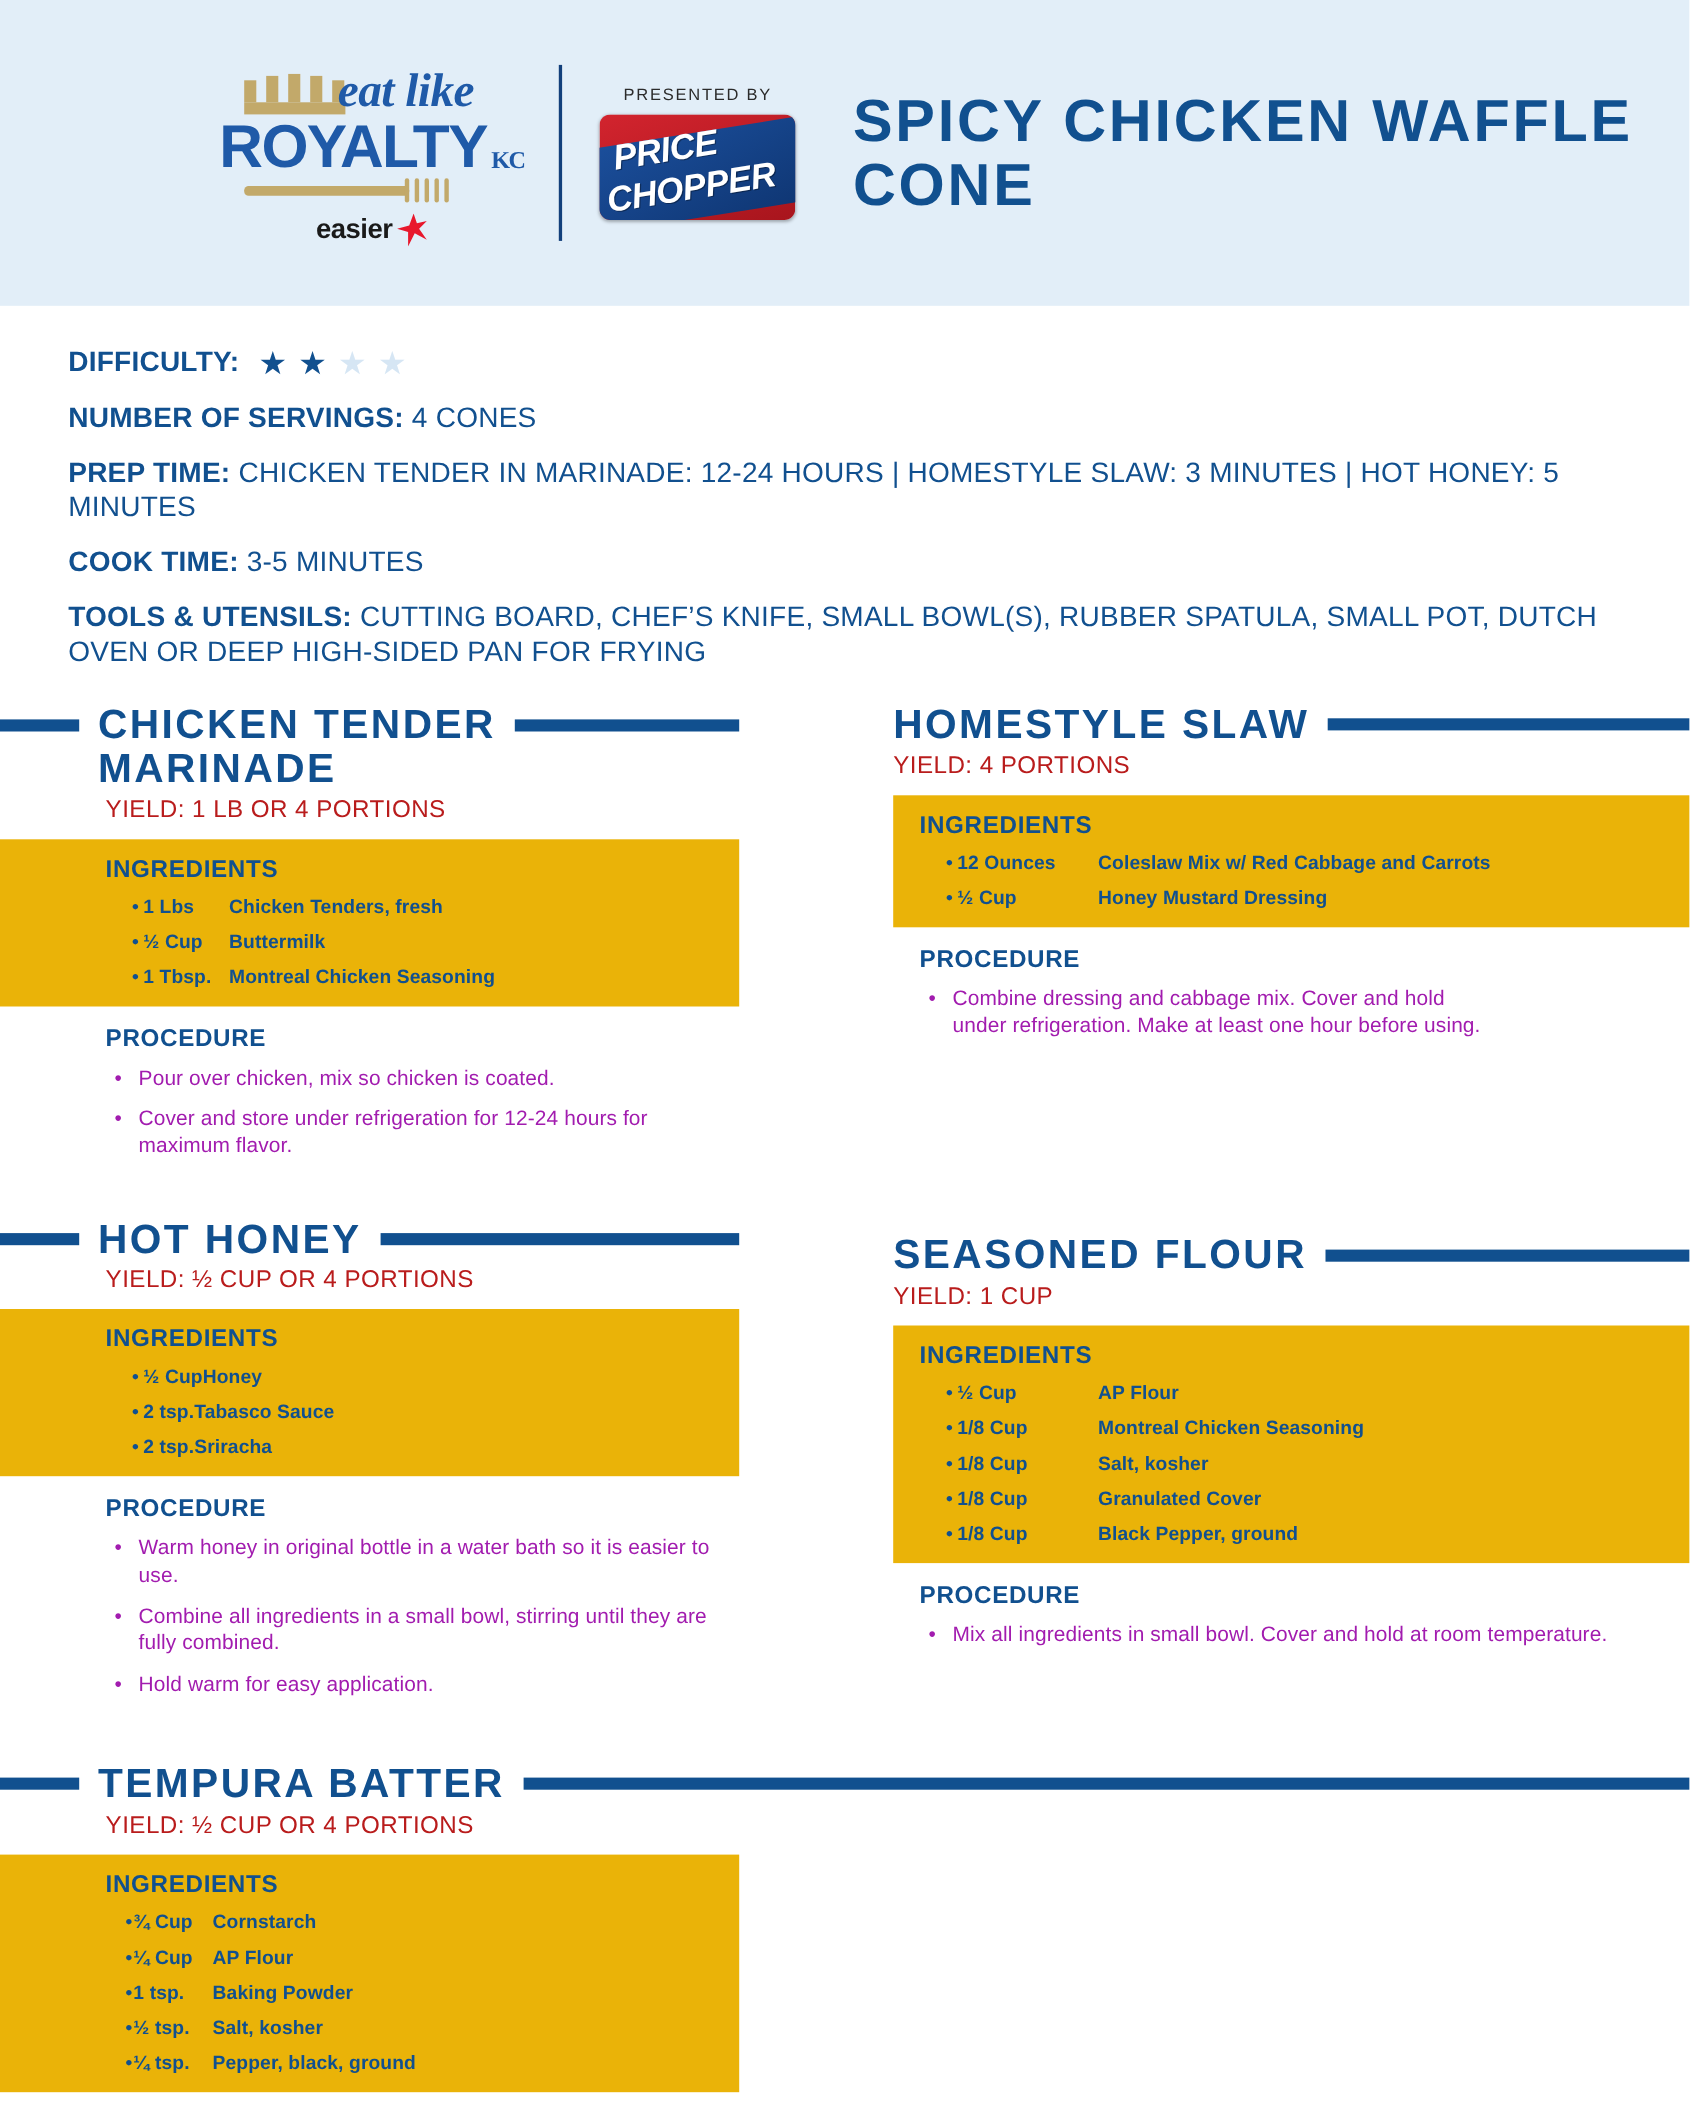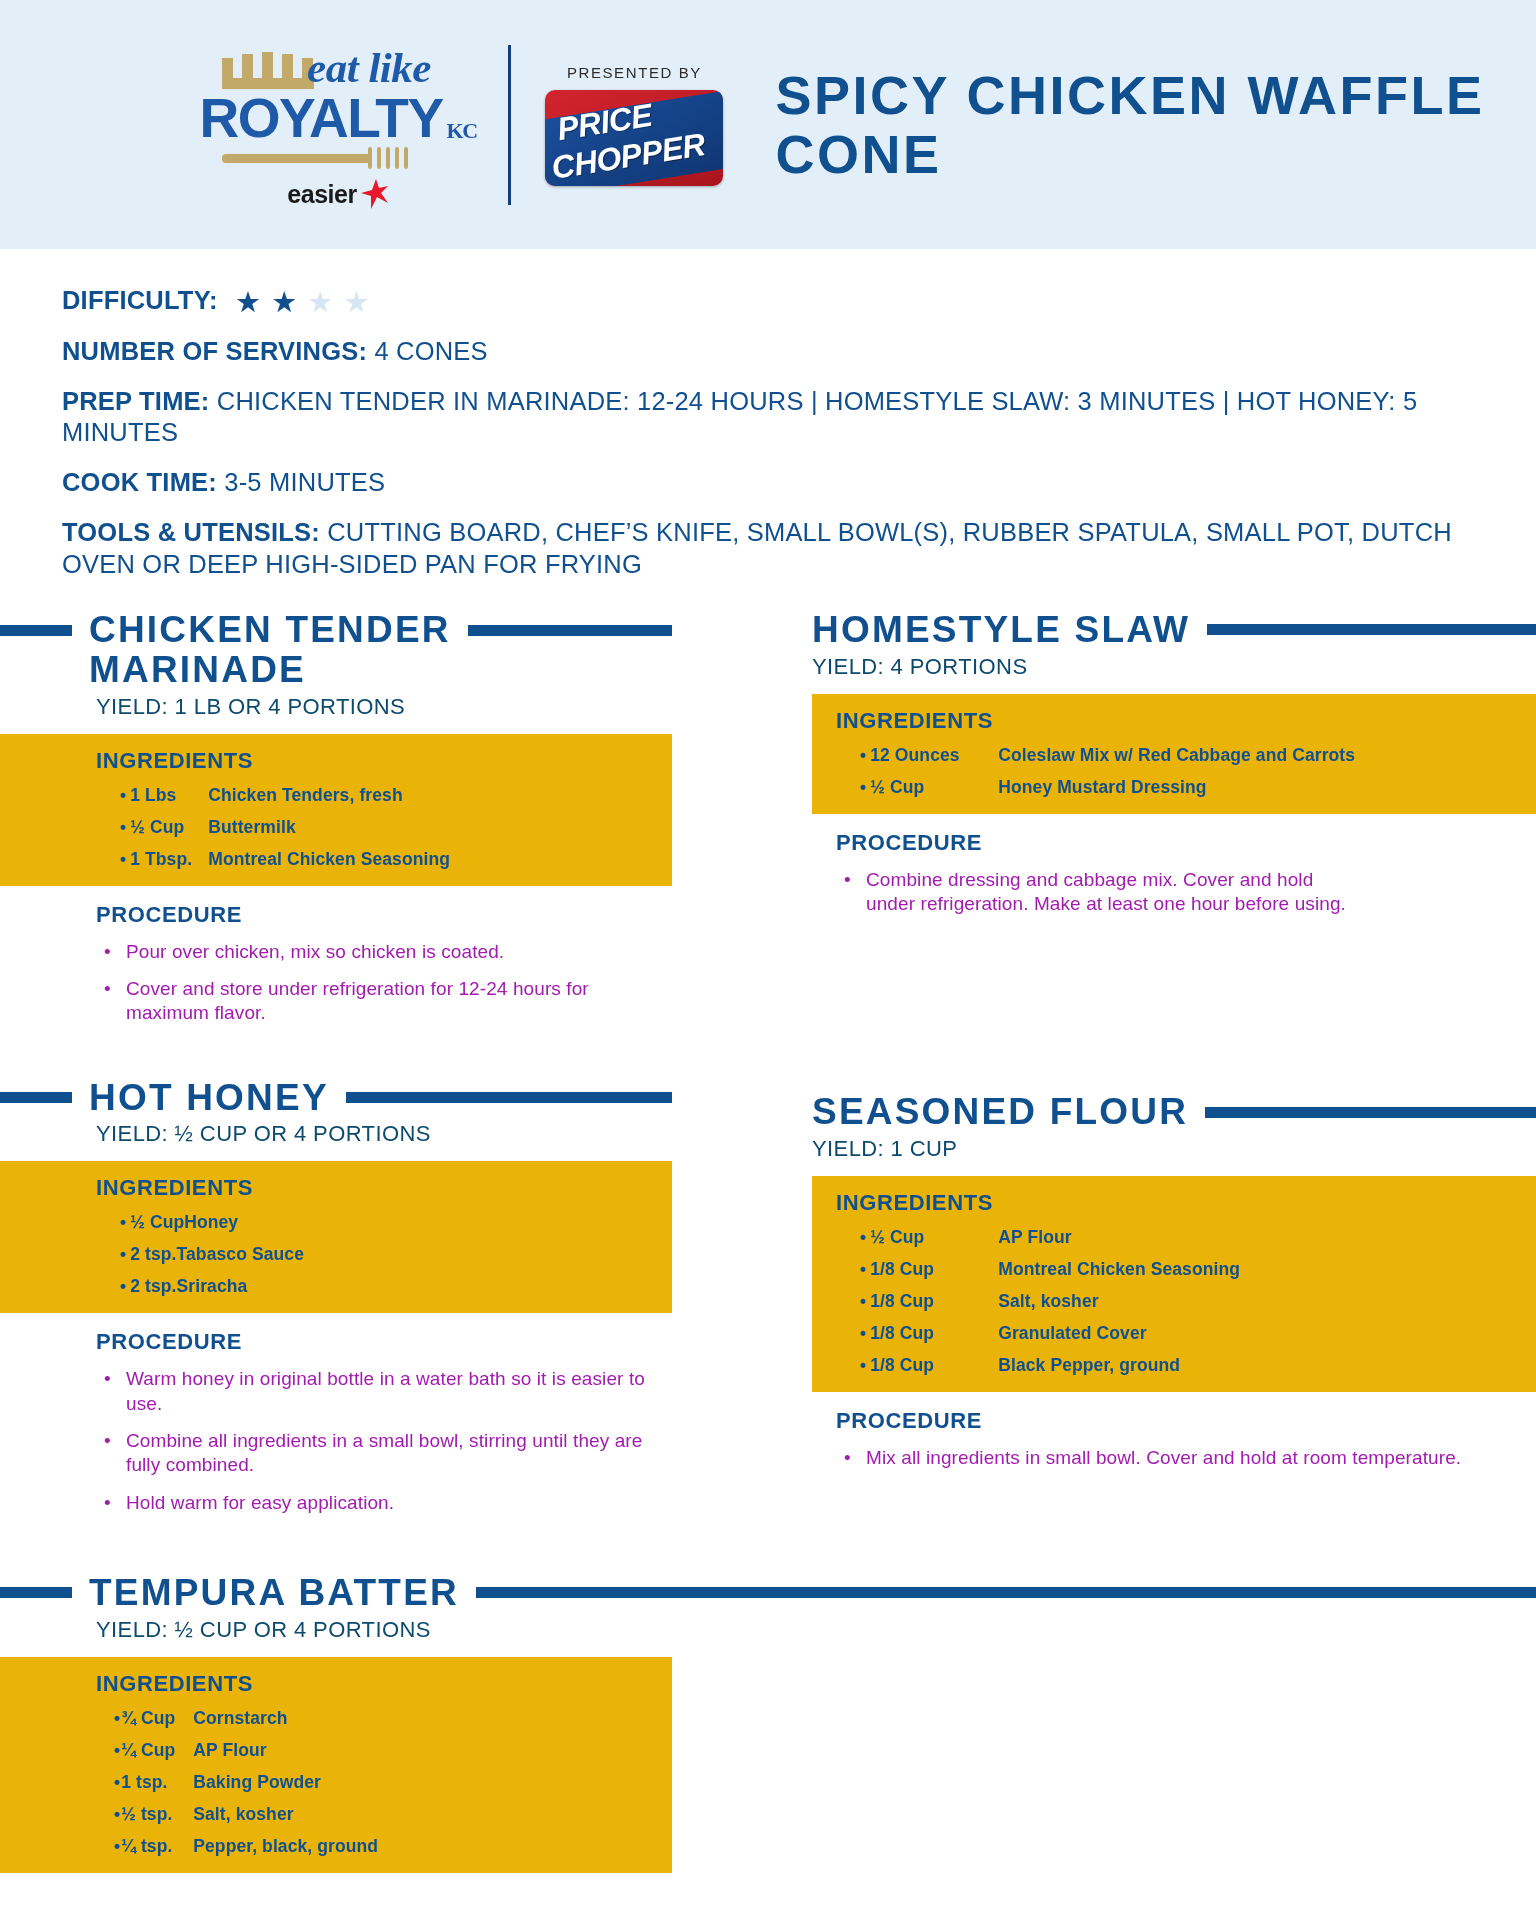--- a/index.html
+++ b/index.html
@@ -14,21 +14,21 @@
 
   .page {
     position: relative;
     width: 1536px;
     height: 1920px;
     background: #ffffff;
   }
 
   
   .header-band {
-    height: 249px;
+    height: 278px;
     background: #e2eef8;
     display: flex;
     align-items: center;
     padding-left: 212px;
   }
 
   .logo-block {
     display: flex;
     flex-direction: column;
     align-items: center;
@@ -247,21 +247,21 @@
     background: #11508f;
     flex: 1 1 auto;
   }
   .sec-head.wrap { align-items: flex-start; }
   .sec-head.wrap .rule-left,
   .sec-head.wrap .rule-right { margin-top: 15px; }
 
   .yield {
     font-family: "Liberation Sans", sans-serif;
     font-size: 22px;
-    color: #0c4a6e;
+    color: #b91c1c;
     letter-spacing: .4px;
     margin: 4px 0 0 96px;
     text-transform: uppercase;
   }
 
   .ing-box {
     background: #eab308;
     margin-top: 14px;
     padding: 14px 18px 16px 96px;
   }

